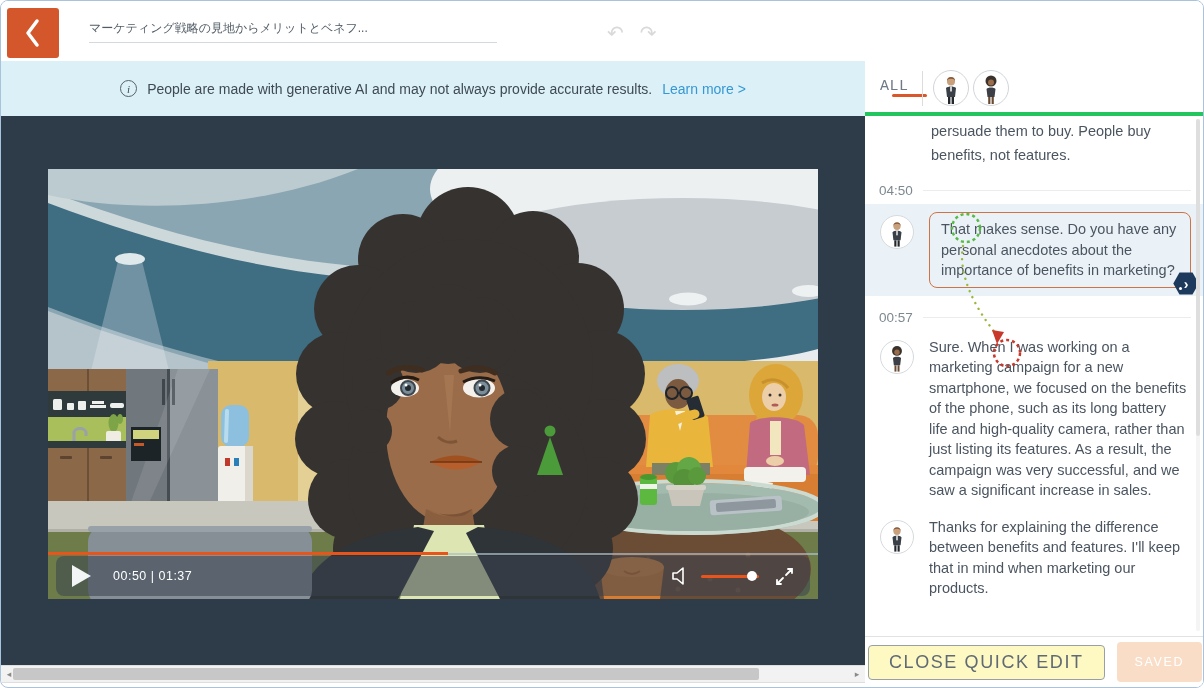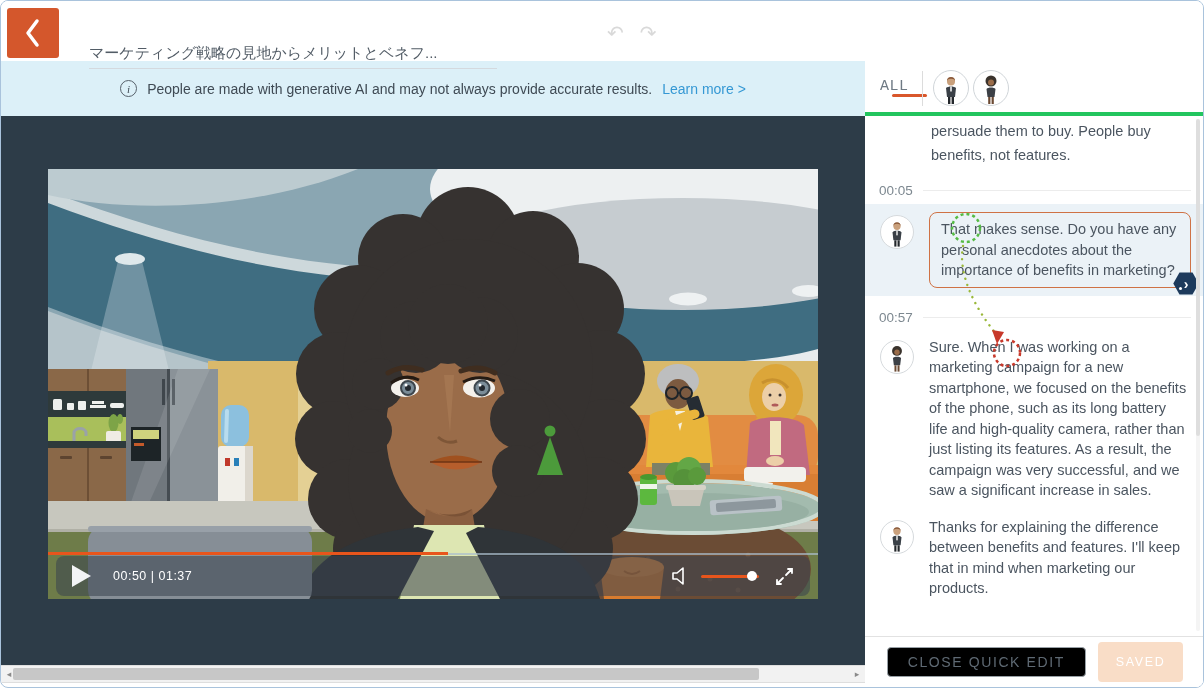--- a/index.html
+++ b/index.html
@@ -2,21 +2,21 @@
 <html><head>
 <meta charset="utf-8">
 <style>
   * { margin:0; padding:0; box-sizing:border-box; }
   html,body { width:1204px; height:688px; background:#fff; font-family:"Liberation Sans","DejaVu Sans",sans-serif; overflow:hidden; }
   .window { position:relative; width:1204px; height:688px; border:1px solid #a9c3dc; border-radius:8px; overflow:hidden; background:#fff; }
 
   
   .header { position:absolute; top:0; left:0; width:1204px; height:60px; background:#fff; z-index:5; }
   .back-btn { position:absolute; left:6px; top:7px; width:52px; height:50px; background:#d4572c; border-radius:3px; display:flex; align-items:center; justify-content:center; cursor:pointer; }
-  .title-wrap { position:absolute; left:88px; top:19px; width:408px; font-size:15px; color:#525c66; border-bottom:1px solid #d4d9de; padding-bottom:5px; white-space:nowrap; overflow:hidden;margin-top:24px; }
+  .title-wrap { position:absolute; left:88px; top:19px; width:408px; font-size:12px; color:#525c66; border-bottom:1px solid #d4d9de; padding-bottom:5px; white-space:nowrap; overflow:hidden; }
   .undo-redo { position:absolute; left:606px; top:20px; display:flex; gap:16px; font-size:20px; color:#d9d9d9; }
   .undo-redo span { cursor:pointer; }
   .hdr-right { position:absolute; right:0; top:0; height:60px; }
 
   
   .banner { position:absolute; top:60px; left:0; width:864px; height:55px; background:#dcf0f8; display:flex; align-items:center; justify-content:center; gap:10px; font-size:14px; color:#3f4a54; z-index:4; }
   .info-icon { width:17px; height:17px; border:1.3px solid #57616b; border-radius:50%; font-family:"Liberation Serif",serif; font-style:italic; font-size:11px; display:flex; align-items:center; justify-content:center; flex:0 0 auto; }
   .banner a { color:#3598d4; text-decoration:none; cursor:pointer; }
 
   
@@ -54,21 +54,21 @@
   .entry { display:flex; margin-top:8px; padding:4px 14px 4px 0; }
   .entry.highlighted { background:#ebf2f7; padding:8px 14px 8px 0; margin-top:6px; }
   .avatar-col { width:64px; display:flex; justify-content:center; align-items:flex-start; padding-top:3px; flex:0 0 auto; }
   .chat-avatar { width:34px; height:34px; border:1px solid #d6dadd; border-radius:50%; background:#fff; display:flex; align-items:flex-end; justify-content:center; overflow:hidden; }
   .entry-text { flex:1; color:#4b5560; font-size:14.5px; line-height:20.5px; padding-right:4px; cursor:text; }
   .bubble { position:relative; flex:1; border:1.5px solid #cf7245; border-radius:8px; padding:6px 11px; background:transparent; cursor:text; }
   .ai-badge { position:absolute; right:-9px; bottom:-9px; width:26px; height:24px; background:#1d3a5c; clip-path:polygon(25% 4%,75% 4%,99% 50%,75% 96%,25% 96%,1% 50%); color:#fff; display:flex; align-items:center; justify-content:center; font-size:14px; font-weight:bold; cursor:pointer; }
   .ai-badge .dot { position:absolute; left:6px; bottom:6px; width:3px; height:3px; background:#fff; border-radius:50%; }
   .entry3 { }
   .panel-footer { position:absolute; bottom:0; left:0; right:0; height:51px; background:#fff; border-top:1px solid #e2e2e2; display:flex; align-items:center; justify-content:center; gap:12px; z-index:6; }
-  .close-btn { border:1px solid #98a0a6; border-radius:4px; background:#000000; color:#5f6a74; font-size:14px; letter-spacing:1.6px; padding:6px 20px; font-family:inherit; cursor:pointer; }
+  .close-btn { border:1px solid #98a0a6; border-radius:4px; background:#fef9c3; color:#5f6a74; font-size:18px; letter-spacing:1.6px; padding:6px 20px; font-family:inherit; cursor:pointer; }
   .saved-btn { border:none; border-radius:4px; background:#f9ddc7; color:#fff; font-size:12.5px; letter-spacing:1.6px; padding:13px 18px; font-family:inherit; cursor:default; }
   .v-scrollbar { position:absolute; right:5px; top:58px; width:4px; bottom:56px; background:#f4f4f4; border-radius:2px; }
   .v-thumb { position:absolute; top:0; width:4px; height:62%; background:#dedede; border-radius:2px; cursor:pointer; }
 
   .annotations { position:absolute; inset:0; z-index:50; pointer-events:none; }
   .mini-fig { display:block; }
 </style>
 </head>
 <body>
 
@@ -369,21 +369,21 @@
           <rect x="10.6" y="22" width="2.2" height="7" fill="#6b4a33"></rect>
         </svg>
       </div>
     </div>
 
     <div class="panel-content">
 
       <div class="partial-text">persuade them to buy. People buy benefits, not features.</div>
 
       <div class="time-row t-0050">
-        <span>00:05</span>
+        <span>04:50</span>
         <div class="line"></div>
       </div>
       <div class="entry highlighted">
         <div class="avatar-col">
           <div class="chat-avatar">
             <svg class="mini-fig" width="18" height="28" viewBox="0 0 20 30">
               <circle cx="10" cy="6.5" r="4" fill="#c9a07c"></circle>
               <path d="M6,6 a4,4 0 0 1 8,0 l-1.2,-1.8 a5,2.5 0 0 0 -5.6,0 Z" fill="#8b5a3a"></path>
               <path d="M5,13 C7,11 13,11 15,13 L14,22 H6 Z" fill="#3a4047"></path>
               <rect x="9.2" y="11.5" width="1.6" height="5" fill="#f2f2f2"></rect>

